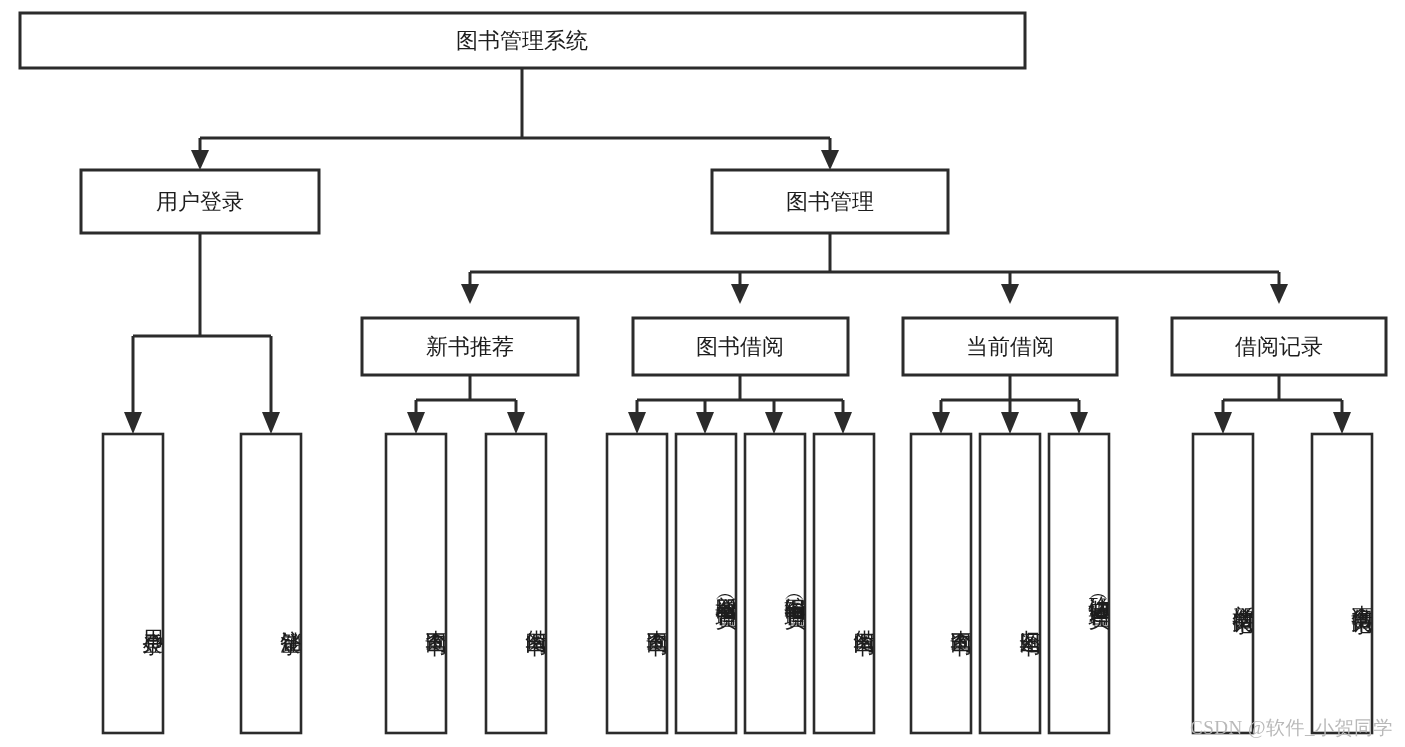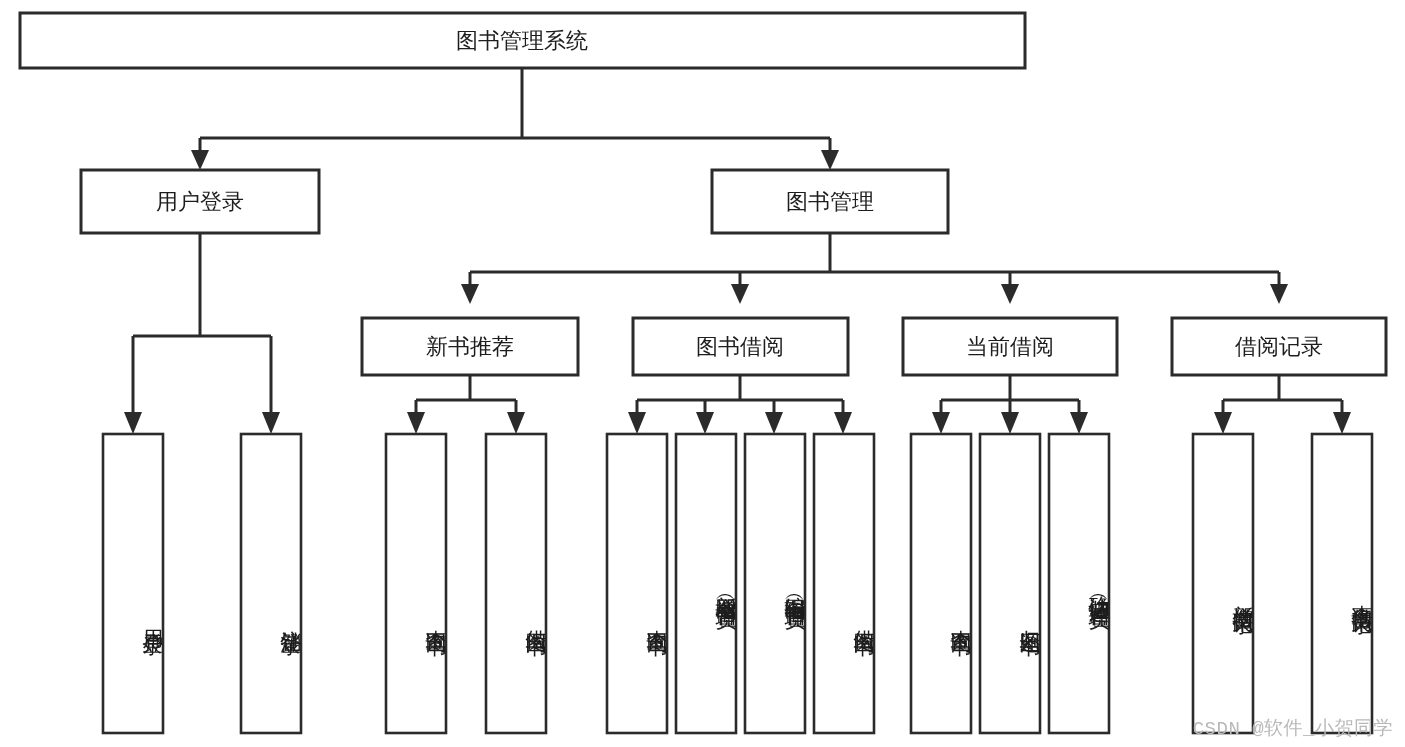--- a/index.html
+++ b/index.html
@@ -63,21 +63,21 @@
     display: flex;
     align-items: flex-start;
     justify-content: center;
     white-space: nowrap;
     pointer-events: none;
   }
   .watermark {
     position: absolute;
     right: 12px;
     bottom: 6px;
-    font-family: Liberation Mono, monospace;
+    font-family: Liberation Serif, serif;
     font-size: 19px;
     color: #b9b9b9;
     letter-spacing: 0.5px;
     white-space: nowrap;
   }
 </style>
 </head>
 <body>
 
 <div id="diagram-root">

